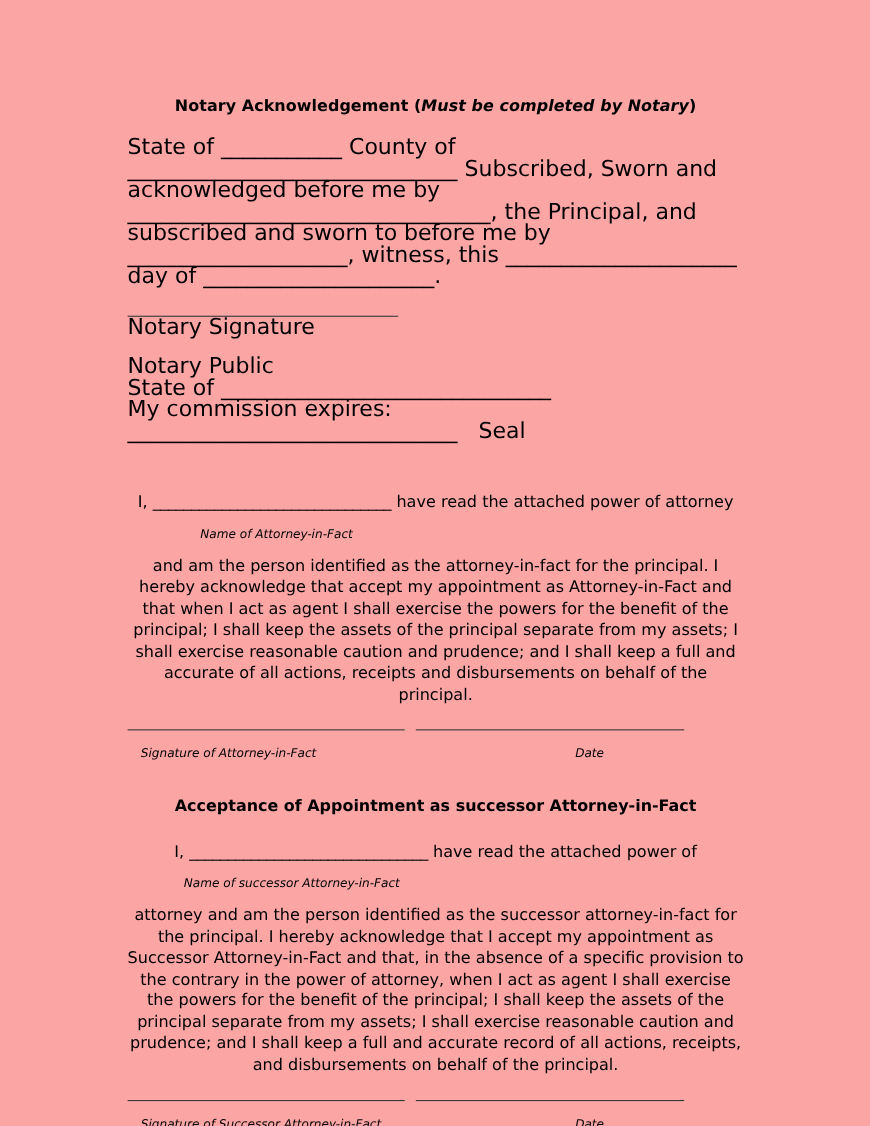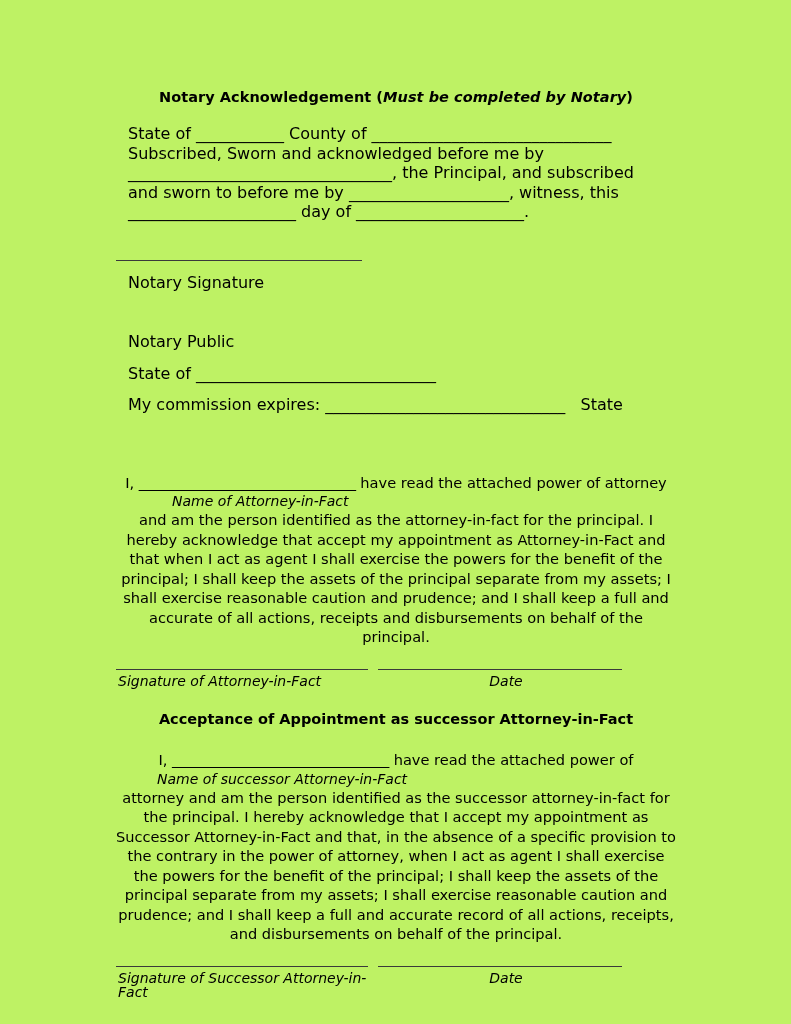--- a/index.html
+++ b/index.html
@@ -8,21 +8,21 @@
     background: #ffffff;
   }
   body {
     font-family: "DejaVu Sans", sans-serif;
     color: #000000;
   }
   .page {
     position: relative;
     width: 791px;
     height: 1024px;
-    background: #bef264;
+    background: #fca5a5;
     overflow: hidden;
   }
   .content {
     position: absolute;
     left: 116px;
     top: 88px;
     width: 560px;
   }
 
   
@@ -43,39 +43,39 @@
     font-weight: bold;
     line-height: 1.3;
     margin: 0;
   }
   .section-heading.center {
     text-align: center;
   }
 
   
   .body-text {
-    font-size: 16px;
+    font-size: 20px;
     line-height: 19.5px;
-    margin: 12px;
+    margin: 0;
     white-space: pre-wrap;
   }
   .para {
     font-size: 14.6px;
     line-height: 19.5px;
     margin: 0;
     text-align: center;
   }
   .blank-fill {
     letter-spacing: -0.3px;
   }
   .caption {
-    font-size: 14px;
+    font-size: 11px;
     font-style: italic;
     line-height: 14px;
-    margin: 2px;
+    margin: 12px;
   }
   .caption-indent {
     padding-left: 54px;
   }
   .caption-indent-2 {
     padding-left: 39px;
   }
 
   
   .rule {
@@ -128,21 +128,21 @@
 
     <div class="sp-26"></div>
 
     <hr class="rule rule-notary">
     <p class="body-text">Notary Signature</p>
 
     <div class="sp-16"></div>
 
     <p class="body-text">Notary Public</p>
     <p class="body-text">State of ______________________________</p>
-    <p class="body-text"><span>My commission expires: ______________________________</span>&nbsp;&nbsp;&nbsp;<span>State</span></p>
+    <p class="body-text"><span>My commission expires: ______________________________</span>&nbsp;&nbsp;&nbsp;<span>Seal</span></p>
 
     <div class="sp-26"></div>
 
 
     <div class="sp-20"></div>
 
     <p class="para"><span>I, </span><span class="blank-fill">_______________________________</span><span> have read the attached power of attorney</span></p>
     <p class="caption caption-indent">Name of Attorney-in-Fact</p>
 
     <p class="para">and am the person identified as the attorney-in-fact for the principal. I hereby acknowledge that accept my appointment as Attorney-in-Fact and that when I act as agent I shall exercise the powers for the benefit of the principal; I shall keep the assets of the principal separate from my assets; I shall exercise reasonable caution and prudence; and I shall keep a full and accurate of all actions, receipts and disbursements on behalf of the principal.</p>

